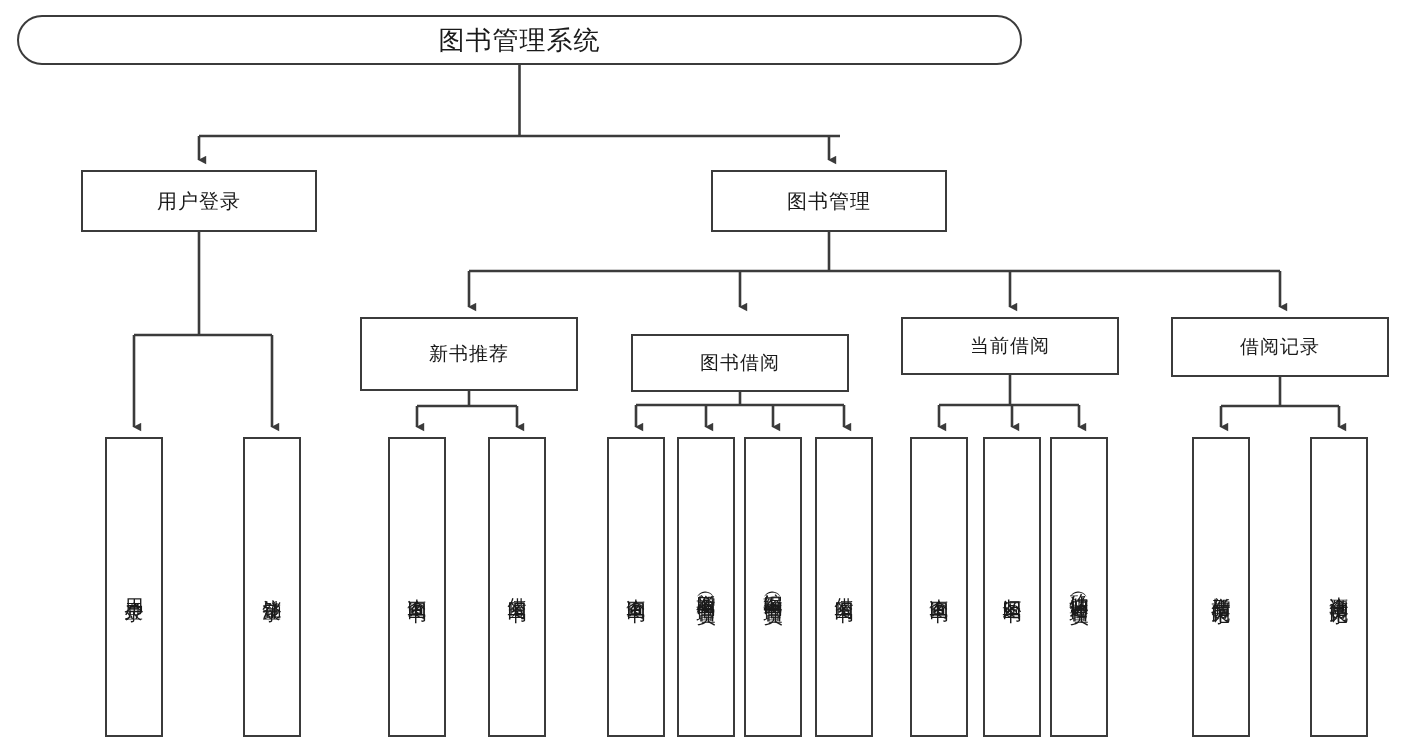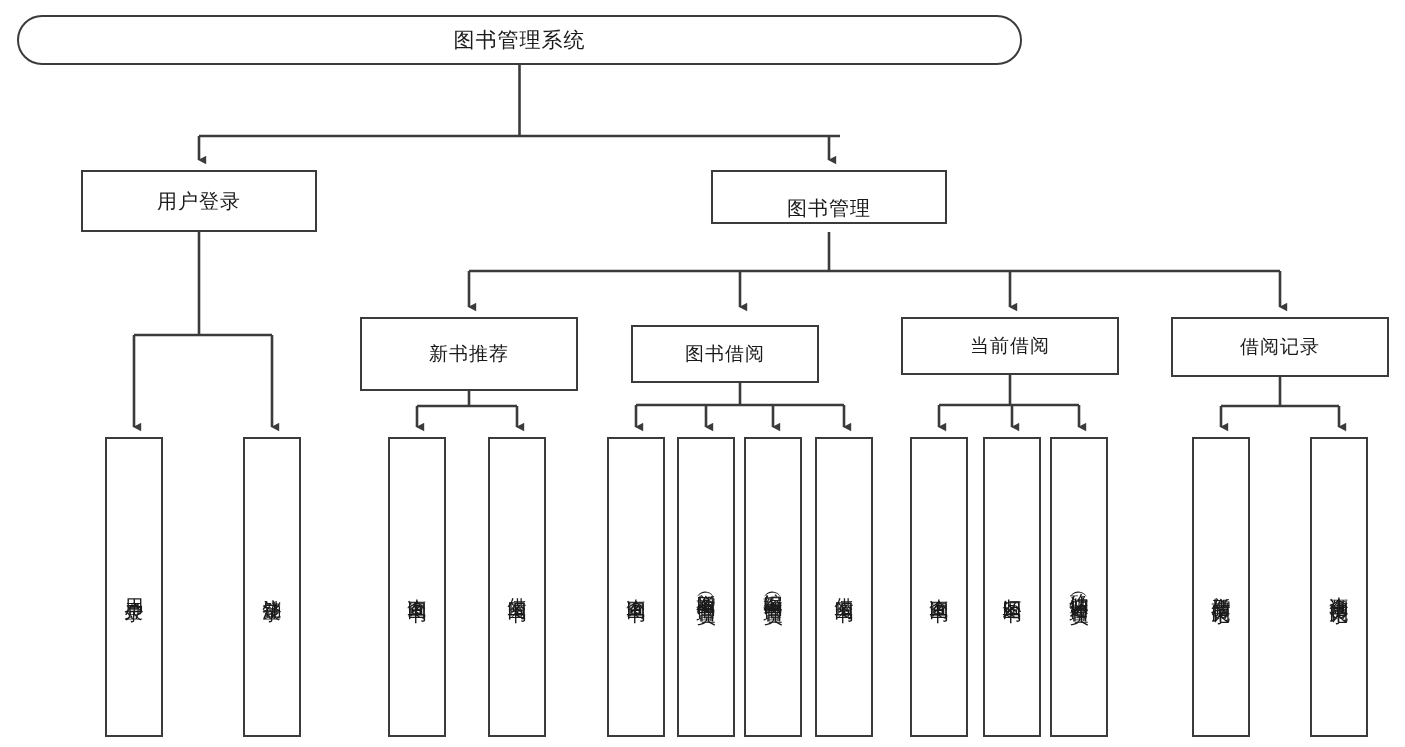--- a/index.html
+++ b/index.html
@@ -29,21 +29,21 @@
     position: absolute;
     box-sizing: border-box;
     background: #ffffff;
     border: 2px solid #3b3b3b;
     display: flex;
     align-items: center;
     justify-content: center;
     color: #1a1a1a;
   }
   .node-box.level-root {
-    font-size: 21px;
+    font-size: 26px;
     border-radius: 25px;
   }
   .node-box.level-1 {
     font-size: 20px;
   }
   .node-box.level-2 {
     font-size: 19px;
   }
   .node-box.level-3 {
     font-size: 19px;
@@ -129,28 +129,28 @@
     </g>
   </svg>
 
   <div class="node-box level-root" style="left:17px; top:15px; width:1005px; height:50px;">
     <span class="hlabel">图书管理系统</span>
   </div>
 
   <div class="node-box level-1" style="left:81px; top:170px; width:236px; height:62px;">
     <span class="hlabel">用户登录</span>
   </div>
-  <div class="node-box level-1" style="left:711px; top:170px; width:236px; height:54px;align-items:flex-end;">
+  <div class="node-box level-1" style="left:711px; top:170px; width:236px; height:62px;">
     <span class="hlabel">图书管理</span>
   </div>
 
   <div class="node-box level-2" style="left:360px; top:317px; width:218px; height:74px;">
     <span class="hlabel">新书推荐</span>
   </div>
-  <div class="node-box level-2" style="left:631px; top:325px; width:188px; height:58px;">
+  <div class="node-box level-2" style="left:631px; top:334px; width:218px; height:58px;">
     <span class="hlabel">图书借阅</span>
   </div>
   <div class="node-box level-2" style="left:901px; top:317px; width:218px; height:58px;">
     <span class="hlabel">当前借阅</span>
   </div>
   <div class="node-box level-2" style="left:1171px; top:317px; width:218px; height:60px;">
     <span class="hlabel">借阅记录</span>
   </div>
 
   <div class="node-box level-3" style="left:105px; top:437px; width:58px; height:300px;">

